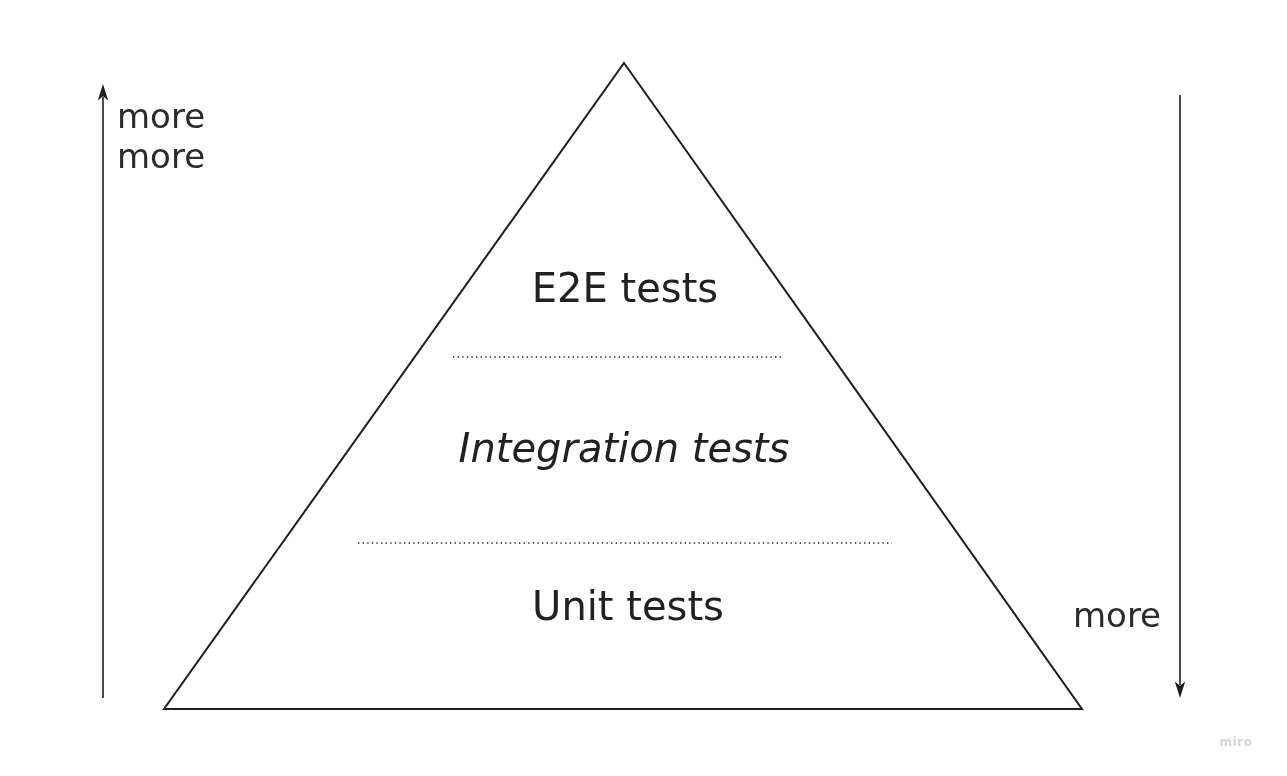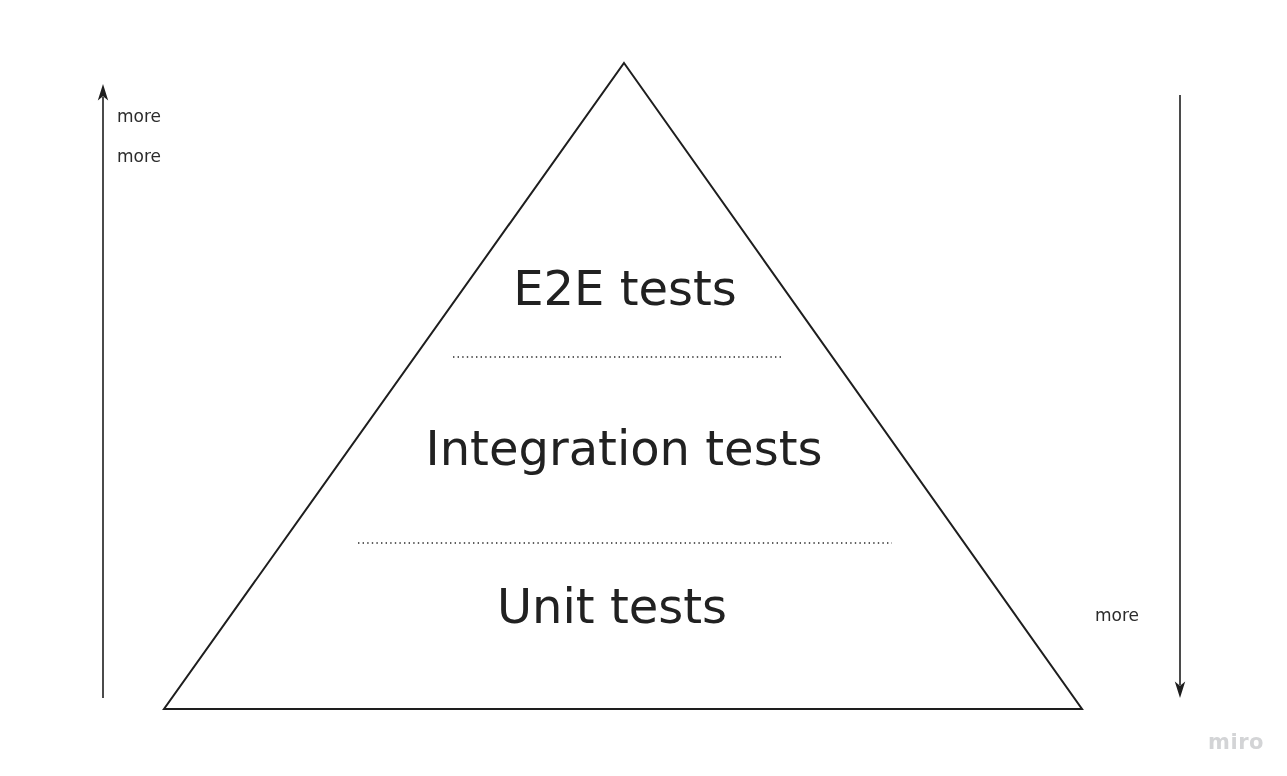--- a/index.html
+++ b/index.html
@@ -19,40 +19,40 @@
     position: absolute;
     top: 0;
     left: 0;
   }
   .label {
     position: absolute;
     color: #212121;
     white-space: nowrap;
   }
   .tier-label {
-    font-size: 48px;
+    font-size: 40px;
     line-height: 1;
     transform: translate(-50%, -50%);
     letter-spacing: 0px;
   }
   .axis-label {
-    font-size: 17px;
+    font-size: 34px;
     line-height: 40px;
     color: #2b2b2b;
   }
   .axis-label-left {
     text-align: left;
   }
   .axis-label-right {
     text-align: center;
     transform: translateX(-50%);
   }
   .watermark {
     position: absolute;
-    font-size: 21px;
+    font-size: 12px;
     font-weight: 600;
     letter-spacing: 0.5px;
     color: #d3d4d6;
     transform: translate(-50%, -50%);
     cursor: pointer;
   }
 </style>
 </head>
 <body>
 
@@ -72,23 +72,23 @@
     </g>
 
     <g>
       <line x1="1180" y1="95" x2="1180" y2="685" stroke="#1e1e1e" stroke-width="1.6"></line>
       <polygon points="1180,698 1174.8,681.5 1180,685.8 1185.2,681.5" fill="#1e1e1e"></polygon>
     </g>
   </svg>
 
   <div class="label tier-label" style="left:625px; top:288px;">E2E tests</div>
 
-  <div class="label tier-label" style="left:624px; top:448px;">Integration tests</div>
+  <div class="label tier-label" style="left:624px; top:448px;font-style:italic;">Integration tests</div>
 
-  <div class="label tier-label" style="left:612px; top:606px;">Unit tests</div>
+  <div class="label tier-label" style="left:628px; top:606px;">Unit tests</div>
 
   <div class="label axis-label axis-label-left" style="left:117px; top:96px;">
     <div>more</div>
     <div>more</div>
   </div>
 
   <div class="label axis-label axis-label-right" style="left:1117px; top:595px;">
     <div>more</div>
   </div>
 

